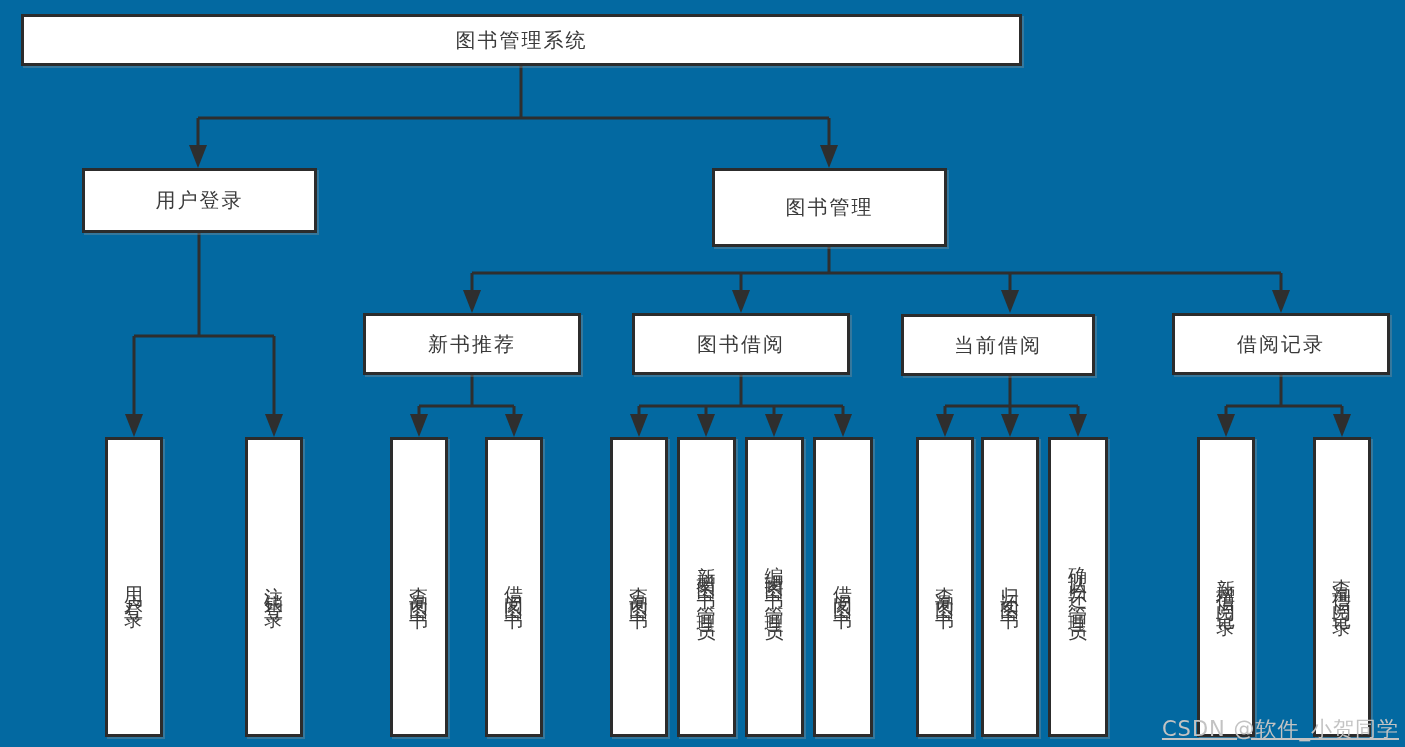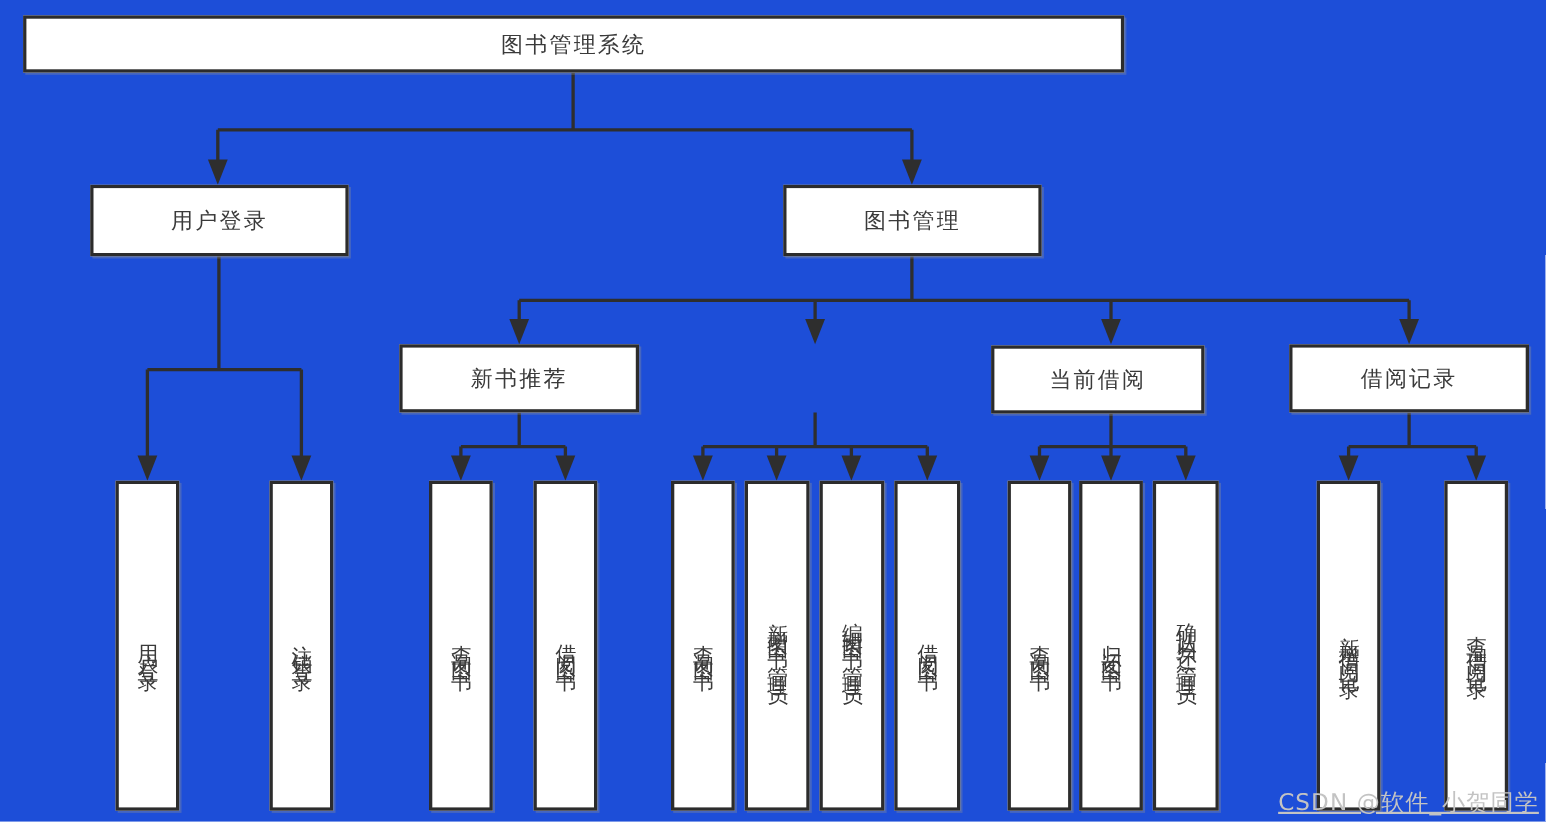--- a/index.html
+++ b/index.html
@@ -1,19 +1,19 @@
 <!DOCTYPE html>
 <html><head>
 <meta charset="utf-8">
 <style>
   html,body { margin:0; padding:0; background:#ffffff; }
   .canvas {
     position:relative;
     width:1405px; height:747px;
-    background:#1d4ed8;
+    background:#0369a1;
     font-family:"DejaVu Sans","Liberation Sans",sans-serif;
     overflow:hidden;
   }
   svg.edges { position:absolute; left:0; top:0; width:1405px; height:747px; }
   svg.edges path { stroke:#2e2e2e; stroke-width:3; fill:none; }
   svg.edges polygon { fill:#2e2e2e; stroke:none; }
   .box {
     position:absolute;
     background:#ffffff;
     border:3px solid #2c2c2c;
@@ -86,26 +86,29 @@
     </g>
   </svg>
 
   <div class="box h" style="left:21px; top:14px; width:1001px; height:52px;">
     <span>图书管理系统</span>
   </div>
 
   <div class="box h" style="left:82px; top:168px; width:235px; height:65px;">
     <span>用户登录</span>
   </div>
-  <div class="box h" style="left:712px; top:168px; width:235px; height:65px;">
+  <div class="box h" style="left:712px; top:168px; width:235px; height:79px;">
     <span>图书管理</span>
   </div>
 
   <div class="box h" style="left:363px; top:313px; width:218px; height:62px;align-items:center;">
     <span>新书推荐</span>
+  </div>
+  <div class="box h" style="left:632px; top:313px; width:218px; height:62px;">
+    <span>图书借阅</span>
   </div>
   <div class="box h" style="left:901px; top:314px; width:194px; height:62px;">
     <span>当前借阅</span>
   </div>
   <div class="box h" style="left:1172px; top:313px; width:218px; height:62px;">
     <span>借阅记录</span>
   </div>
 
   <div class="box v" style="left:105px; top:437px; width:58px; height:300px;">
     <span class="vtext">用户登录</span>

